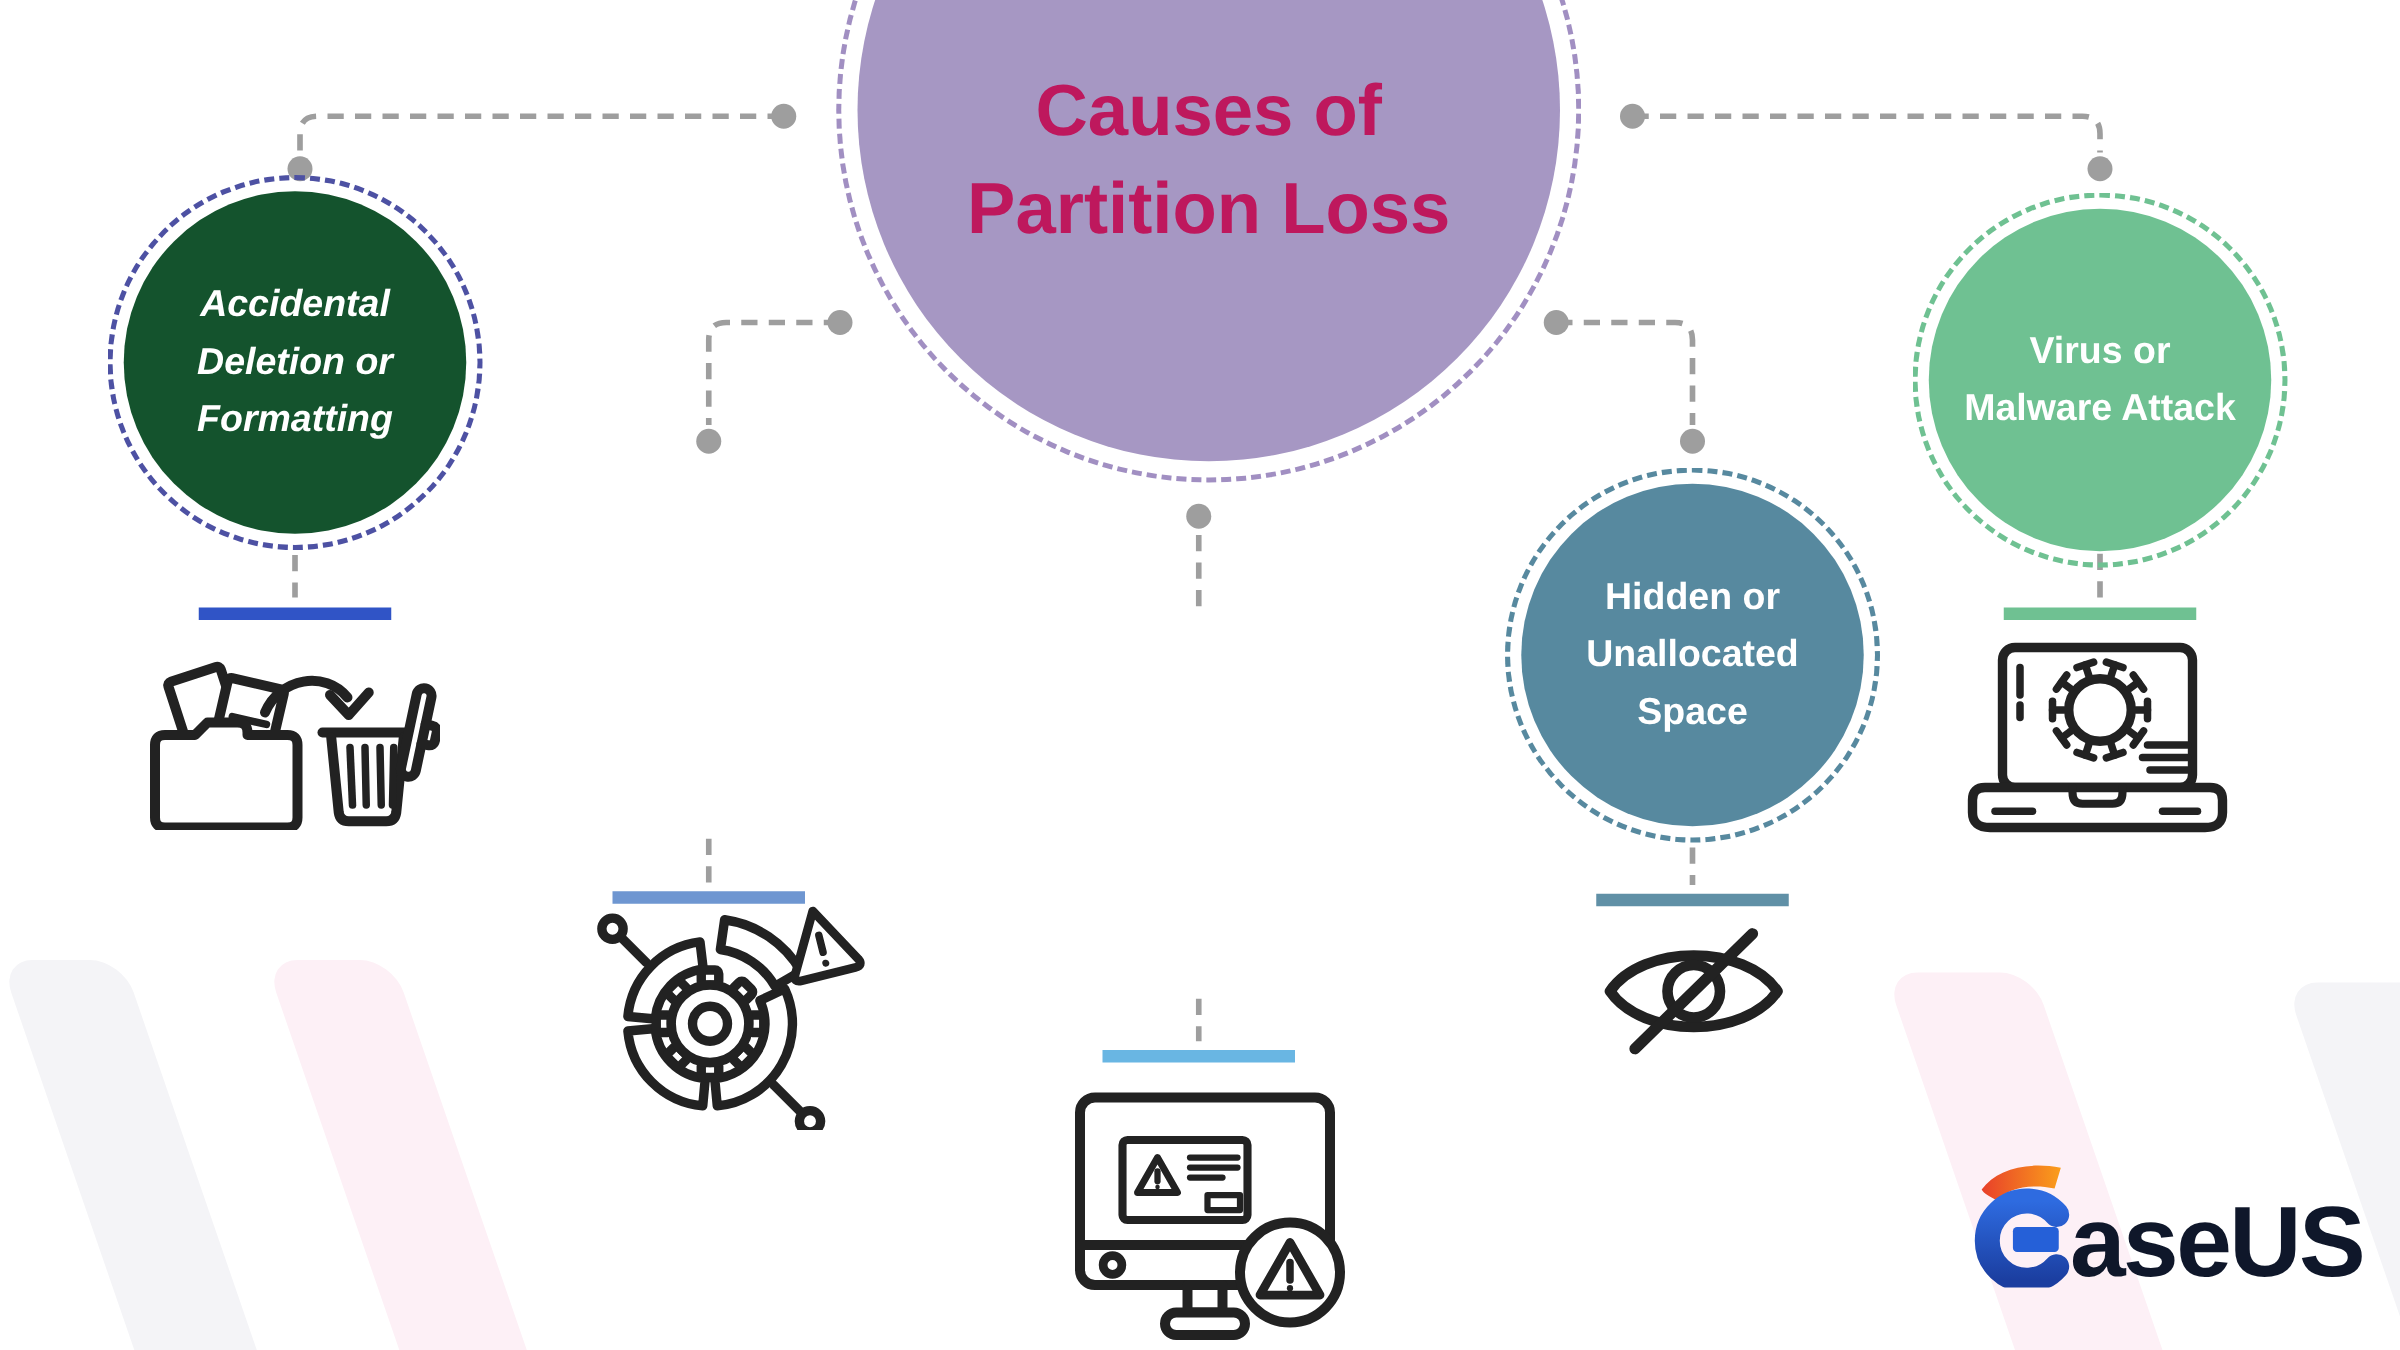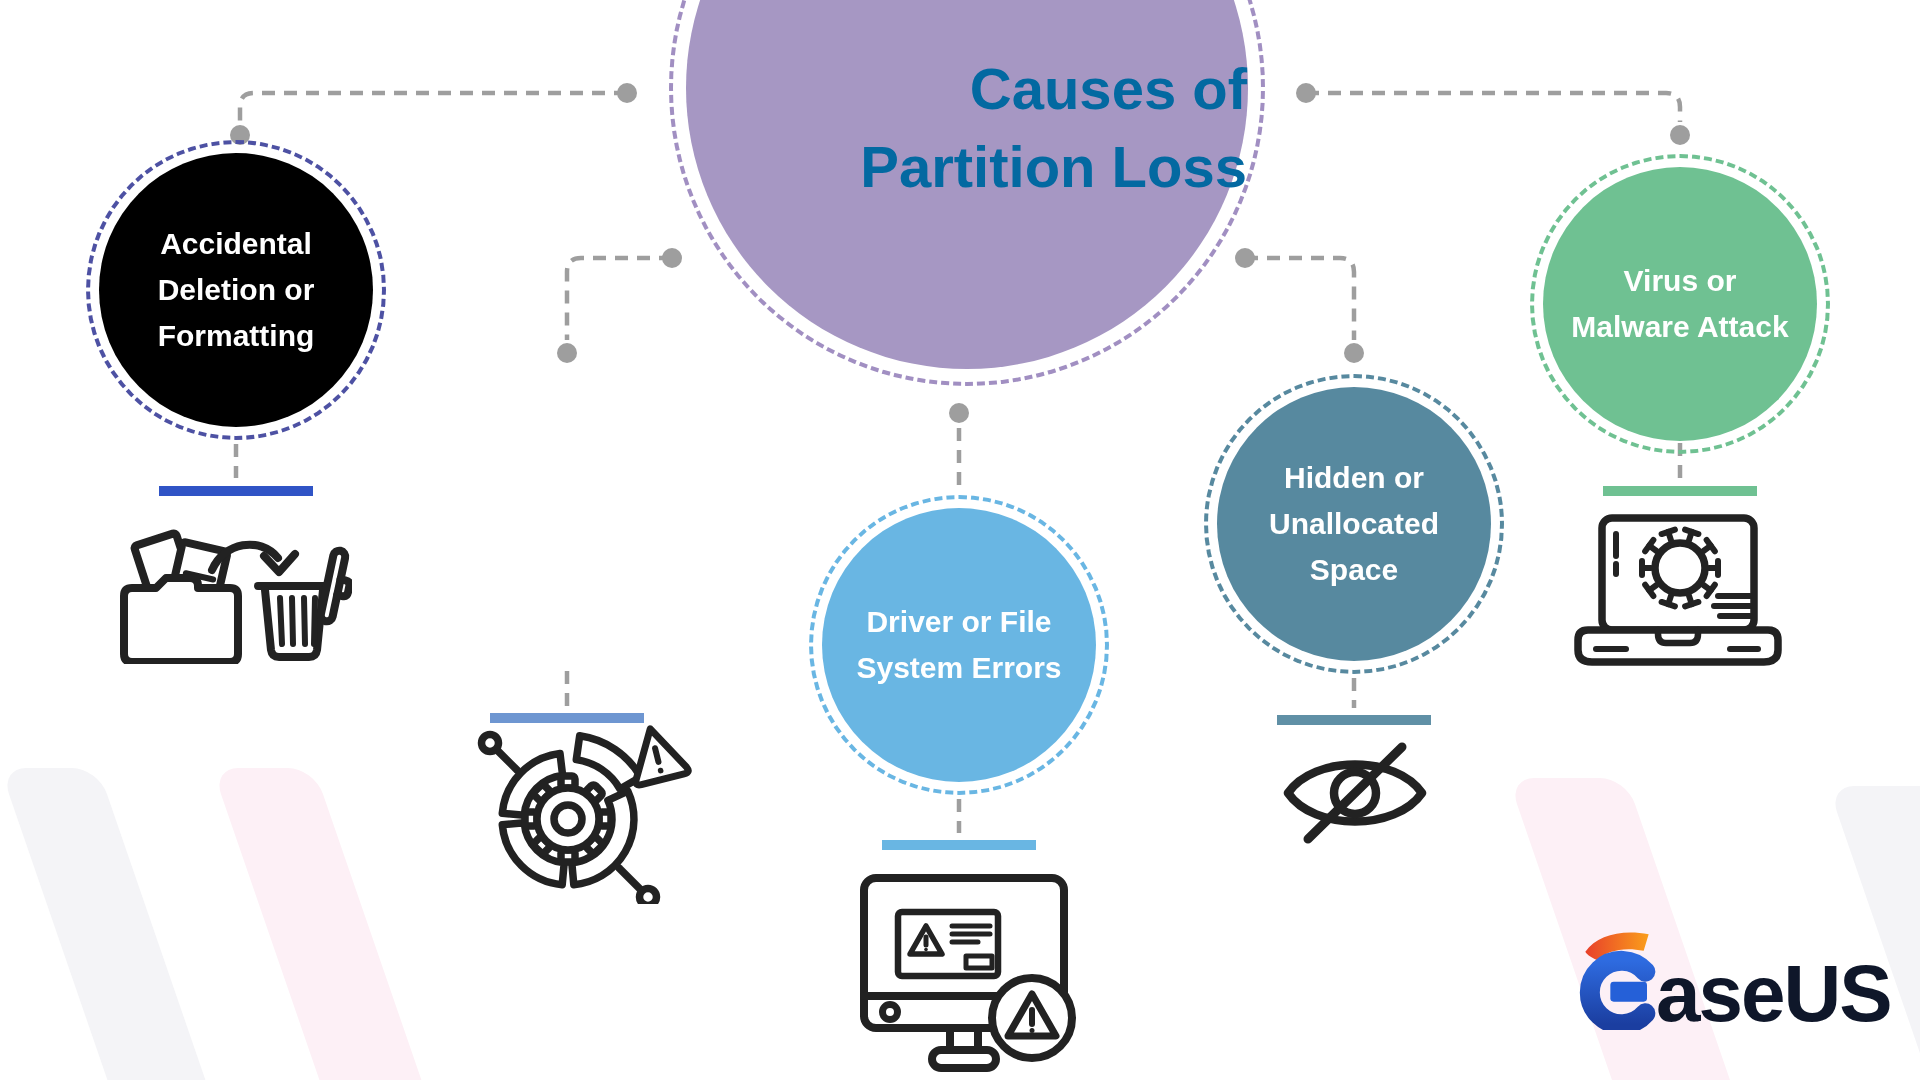--- a/index.html
+++ b/index.html
@@ -10,21 +10,21 @@
   .decor.bl-gray{left:0px;top:768px;width:98px;height:430px;}
   .decor.bl-pink{left:212px;top:768px;width:102px;height:430px;}
   .decor.br-pink{left:1508px;top:778px;width:118px;height:420px;}
   .decor.br-gray{left:1828px;top:786px;width:220px;height:420px;}
   
   svg.connectors{position:absolute;left:0;top:0;pointer-events:none;}
   
   .hub-ring{position:absolute;left:669px;top:-210px;width:596px;height:596px;border-radius:50%;
             border:4px dashed #a18fc2;box-sizing:border-box;}
   .hub-fill{position:absolute;left:13px;top:13px;right:13px;bottom:13px;border-radius:50%;}
-  .hub-title{position:absolute;left:687px;top:50px;width:560px;text-align:right;color:#0369a1;
+  .hub-title{position:absolute;left:687px;top:50px;width:560px;text-align:center;color:#be185d;
              font-size:58px;line-height:78px;font-weight:bold;white-space:pre-line;margin:0;}
   
   .node-ring{position:absolute;width:300px;height:300px;border-radius:50%;
              border:4px dashed;box-sizing:border-box;}
   .node-fill{position:absolute;left:9px;top:9px;right:9px;bottom:9px;border-radius:50%;
              display:flex;align-items:center;justify-content:center;}
   .node-label{color:#fff;font-size:30px;line-height:46px;font-weight:bold;text-align:center;
               white-space:pre-line;margin:0;}
   .n1{left:86px;top:140px;}  .n2{left:417px;top:367px;} .n3{left:809px;top:495px;}
   .n4{left:1204px;top:374px;} .n5{left:1530px;top:154px;}
@@ -77,21 +77,21 @@
     </g>
   </svg>
 
   <div class="hub-ring" style="border-color: rgb(161, 143, 194);">
     <div class="hub-fill" style="background-color: rgb(166, 151, 195);"></div>
   </div>
   <h1 class="hub-title">Causes of
 Partition Loss</h1>
 
   <div class="node-ring n1" style="border-color: rgb(77, 81, 163);">
-    <div class="node-fill" style="background-color: #000000;">
+    <div class="node-fill" style="background-color: #14532d; font-style: italic;">
       <p class="node-label">Accidental
 Deletion or
 Formatting</p>
     </div>
   </div>
   <div class="bar bar1" style="background-color: rgb(48, 84, 198);"></div>
   <div class="icon icon1" style="color: rgb(34, 34, 34);">
     <svg width="240" height="140" viewBox="0 0 240 140" fill="none" stroke="currentColor" stroke-width="8" stroke-linecap="round" stroke-linejoin="round">
       <g transform="rotate(-18 52 44)">
           <rect x="30" y="14" width="44" height="58" rx="3" fill="#fff"></rect>
@@ -159,26 +159,20 @@
       <circle cx="103" cy="105" r="31" fill="#fff"></circle>
       <circle cx="103" cy="105" r="14"></circle>
       <g transform="rotate(-14 192 42)">
         <path d="M192,14 L218,60 Q221,66 214,66 H170 Q163,66 166,60 Z" fill="#fff" stroke-width="7"></path>
         <line x1="192" y1="34" x2="192" y2="48" stroke-width="6"></line>
         <circle cx="192" cy="57" r="2.8" fill="currentColor" stroke="none"></circle>
       </g>
     </svg>
   </div>
 
-  <div class="node-ring n3" style="border-color: rgb(105, 182, 227);">
-    <div class="node-fill" style="background-color: rgb(105, 182, 227);">
-      <p class="node-label">Driver or File
-System Errors</p>
-    </div>
-  </div>
   <div class="bar bar3" style="background-color: rgb(105, 182, 227);"></div>
   <div class="icon icon3" style="color: rgb(34, 34, 34);">
     <svg width="230" height="212" viewBox="0 0 230 212" fill="none" stroke="currentColor" stroke-width="8" stroke-linecap="round" stroke-linejoin="round">
       <rect x="10" y="10" width="200" height="150" rx="12" fill="#fff"></rect>
       <line x1="10" y1="128" x2="210" y2="128"></line>
       <circle cx="36" cy="144" r="7.5" stroke-width="7"></circle>
       <rect x="44" y="44" width="100" height="64" rx="4" stroke-width="6.5"></rect>
       <path d="M72,58 L88,86 H56 Z" stroke-width="5.5"></path>
       <line x1="72" y1="69" x2="72" y2="77" stroke-width="5"></line>
       <circle cx="72" cy="81.5" r="1.8" fill="currentColor" stroke="none"></circle>

